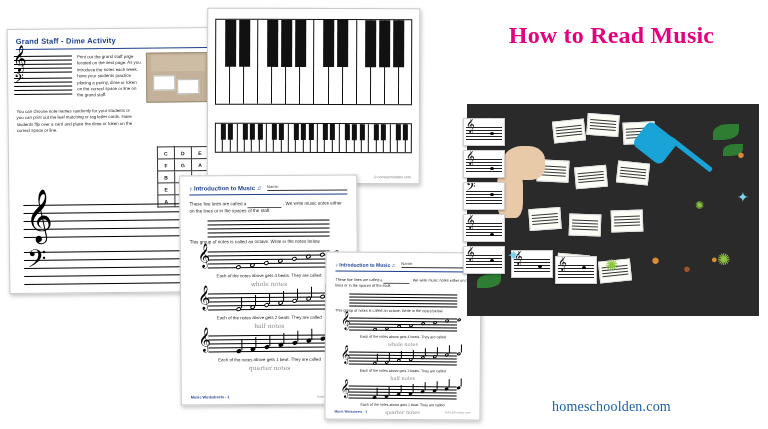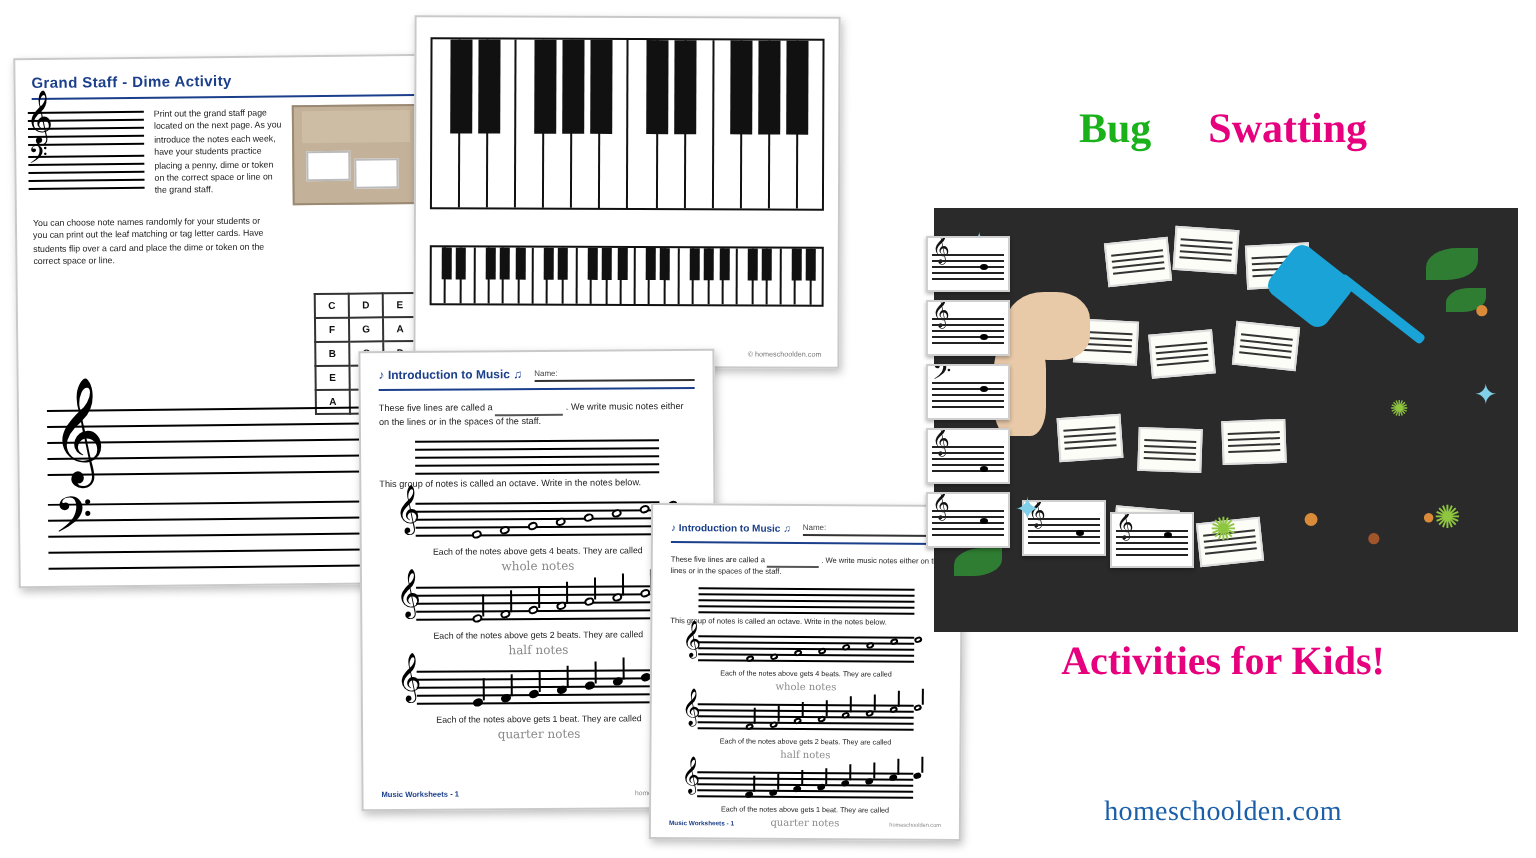--- a/index.html
+++ b/index.html
@@ -842,26 +842,22 @@
     </div>
     <div class="qline" style="margin-top:5px;">Each of the notes above gets 1 beat. They are called</div>
     <div class="answer">quarter notes</div>
 
     <div class="footer">Music Worksheets - 1</div>
     <div class="footer-r">homeschoolden.com</div>
   </div>
 
   <div class="poster">
 
-
-    <div class="title-bug">
-      <span class="w1">Bug</span>
-      <span style="display:inline-block;width:18px"></span>
-      <span class="w2">Swatting</span>
-    </div>
+    <div class="title-main">How to Read Music</div>
+
 
 
     <div class="photo-collage">
 
       <div class="cardbg" style="left:86px;top:16px;width:30px;height:20px;transform:rotate(-6deg);">
           <i class="cl" style="top:5px"></i>
           <i class="cl" style="top:8px"></i>
           <i class="cl" style="top:11px"></i>
           <i class="cl" style="top:14px"></i>
         </div>
@@ -1006,17 +1002,16 @@
     </div>
 
     <div class="bug" style="left:52px;top:248px;color:#7fd0e8;font-size:16px;">✦</div>
     <div class="bug" style="left:150px;top:258px;color:#8ec63f;font-size:16px;">✺</div>
     <div class="bug" style="left:196px;top:252px;color:#d98b3a;font-size:15px;">●</div>
     <div class="bug" style="left:228px;top:262px;color:#a0552a;font-size:13px;">●</div>
     <div class="bug" style="left:262px;top:252px;color:#8ec63f;font-size:16px;">✺</div>
     <div class="bug" style="left:282px;top:190px;color:#7fd0e8;font-size:14px;">✦</div>
     <div class="bug" style="left:282px;top:148px;color:#d98b3a;font-size:13px;">●</div>
 
-    <div class="title-act">Activities for Kids!</div>
     <div class="brand">homeschoolden.com</div>
   </div>
 
 </div>
 
 </body></html>

